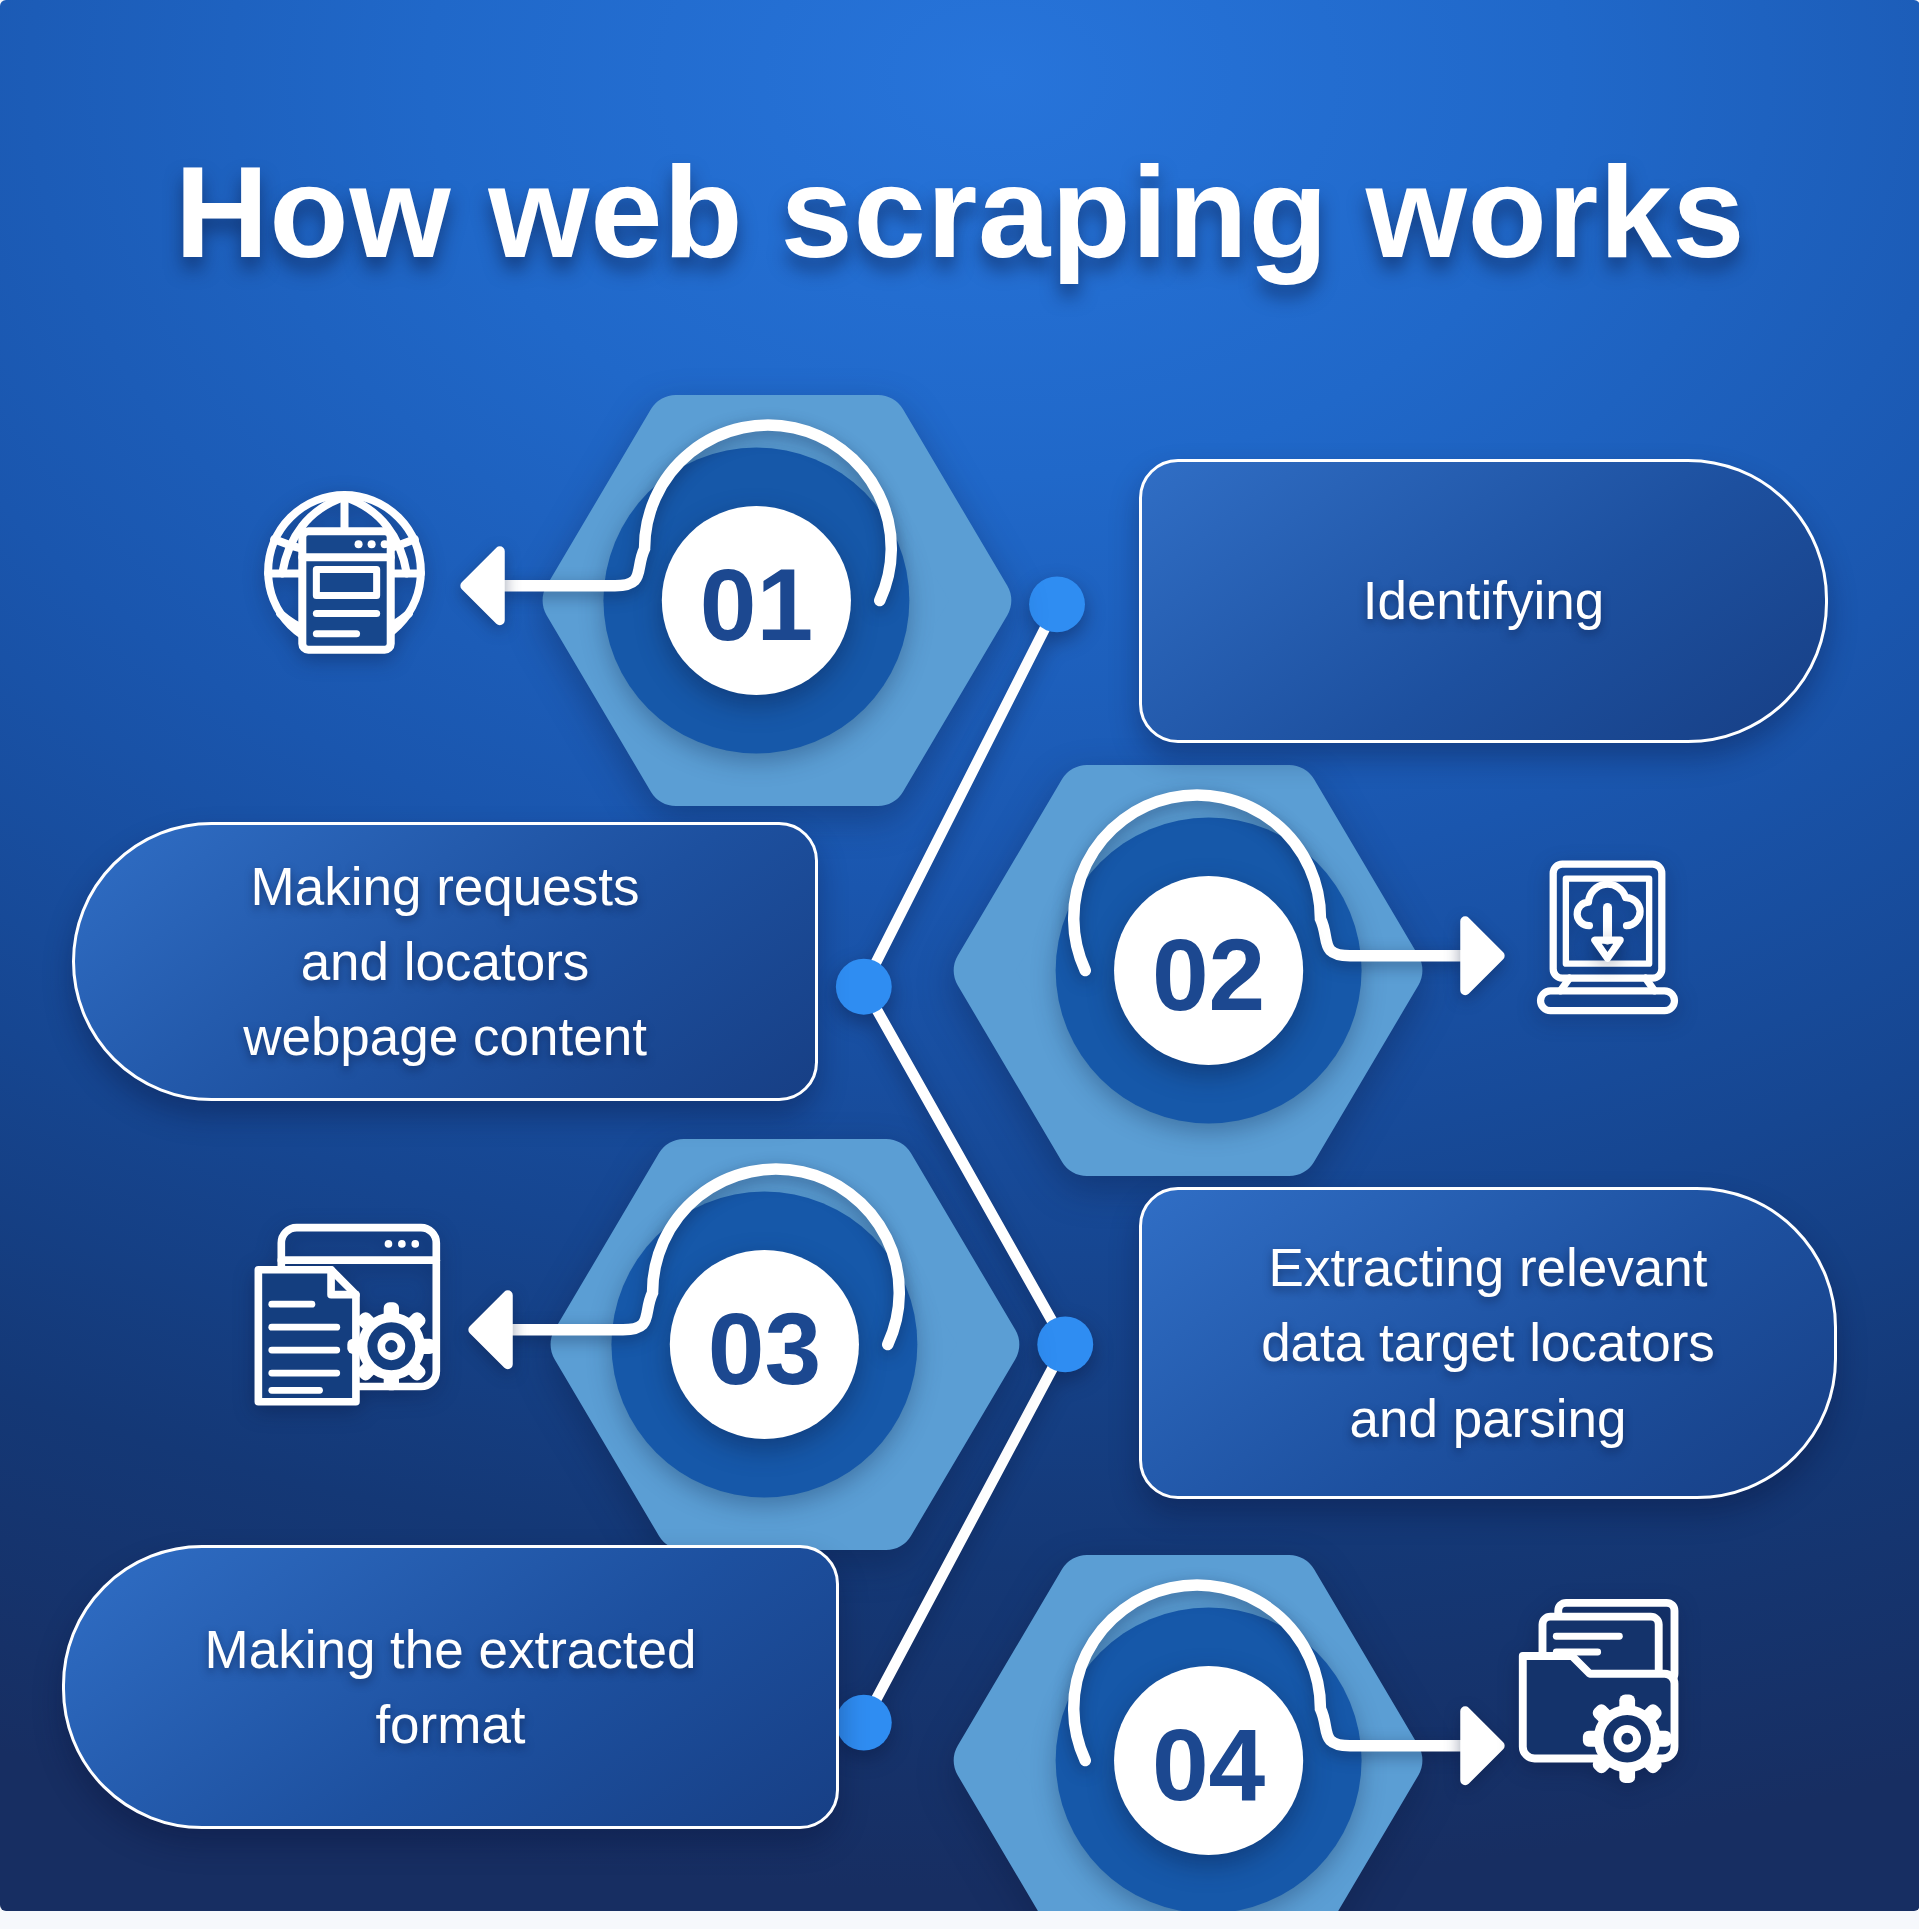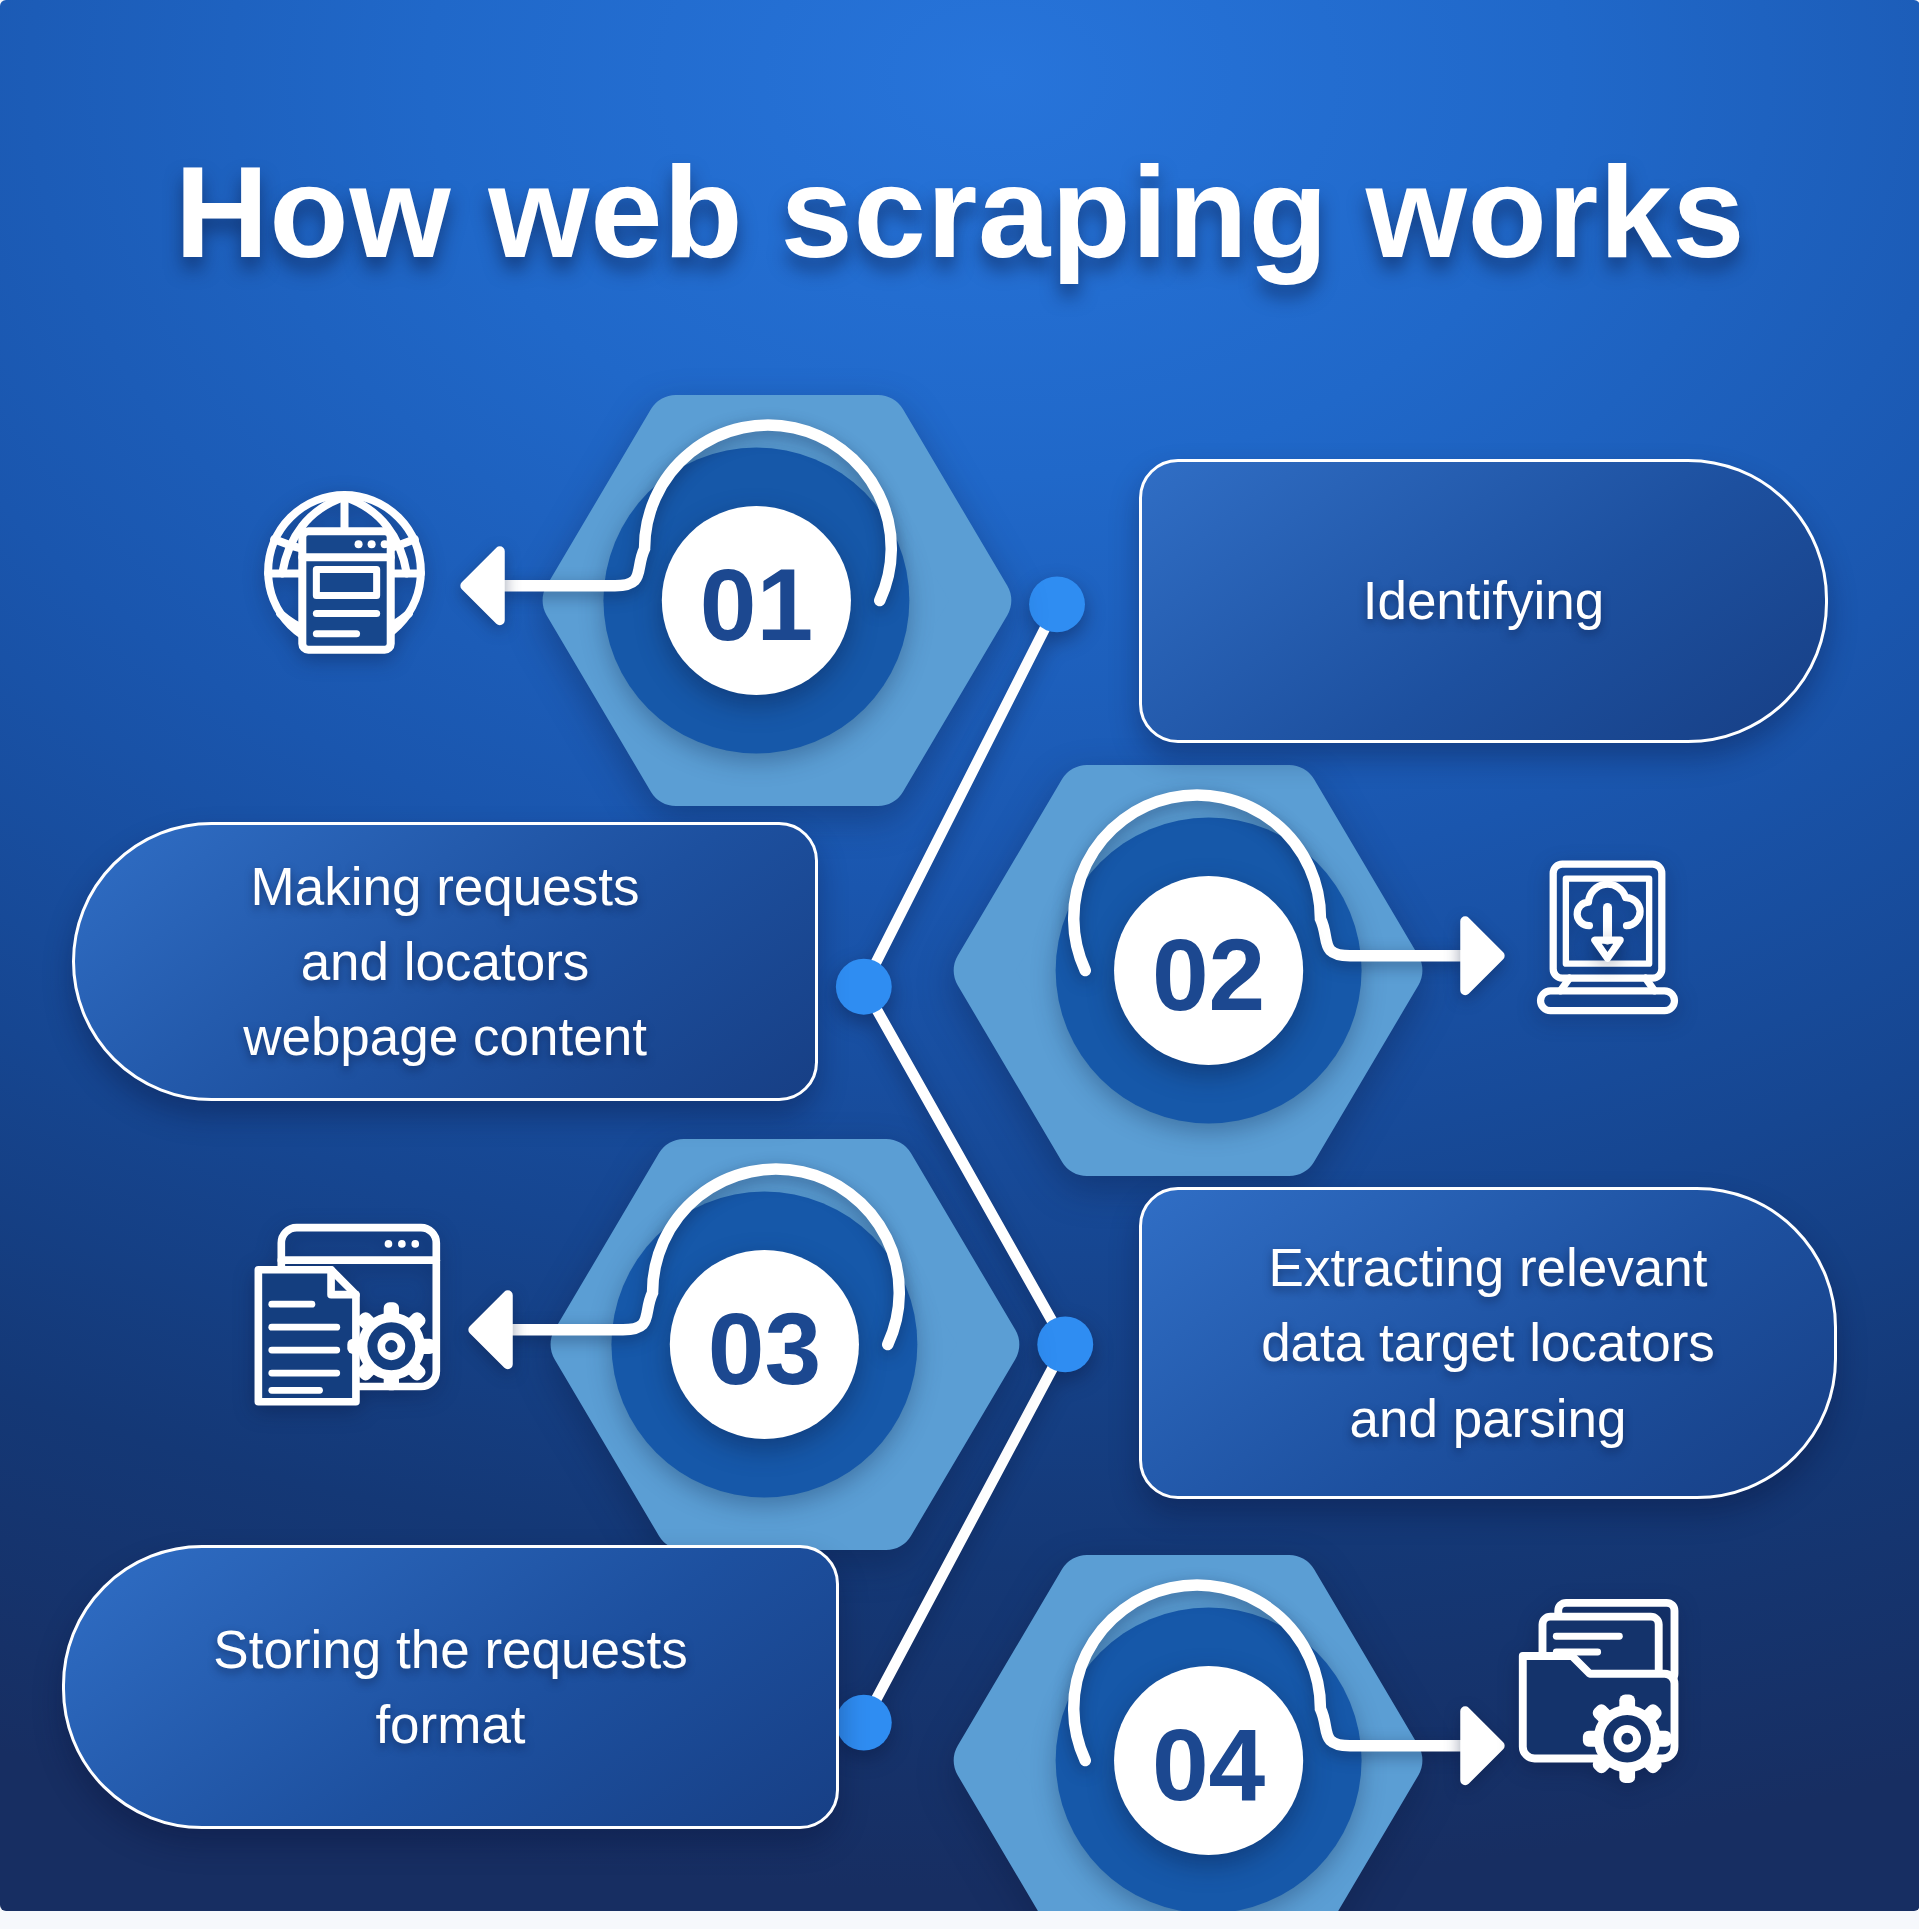--- a/index.html
+++ b/index.html
@@ -146,21 +146,21 @@
     <div>Making requests</div>
     <div>and locators</div>
     <div>webpage content</div>
   </div>
   <div class="tbox box3">
     <div>Extracting relevant</div>
     <div>data target locators</div>
     <div>and parsing</div>
   </div>
   <div class="tbox box4">
-    <div>Storing the requests</div>
+    <div>Making the extracted</div>
     <div>format</div>
   </div>
 
   <svg class="icon ic-globe" viewBox="0 0 200 213">
     <circle cx="100" cy="86" r="76"></circle>
     <path d="M100,12 V46"></path>
     <path d="M100,12 C64,24 44,52 38,88"></path>
     <path d="M100,12 C136,24 156,52 162,88"></path>
     <path d="M30,54 Q100,84 170,54"></path>
     <path d="M24,88 H58"></path>

